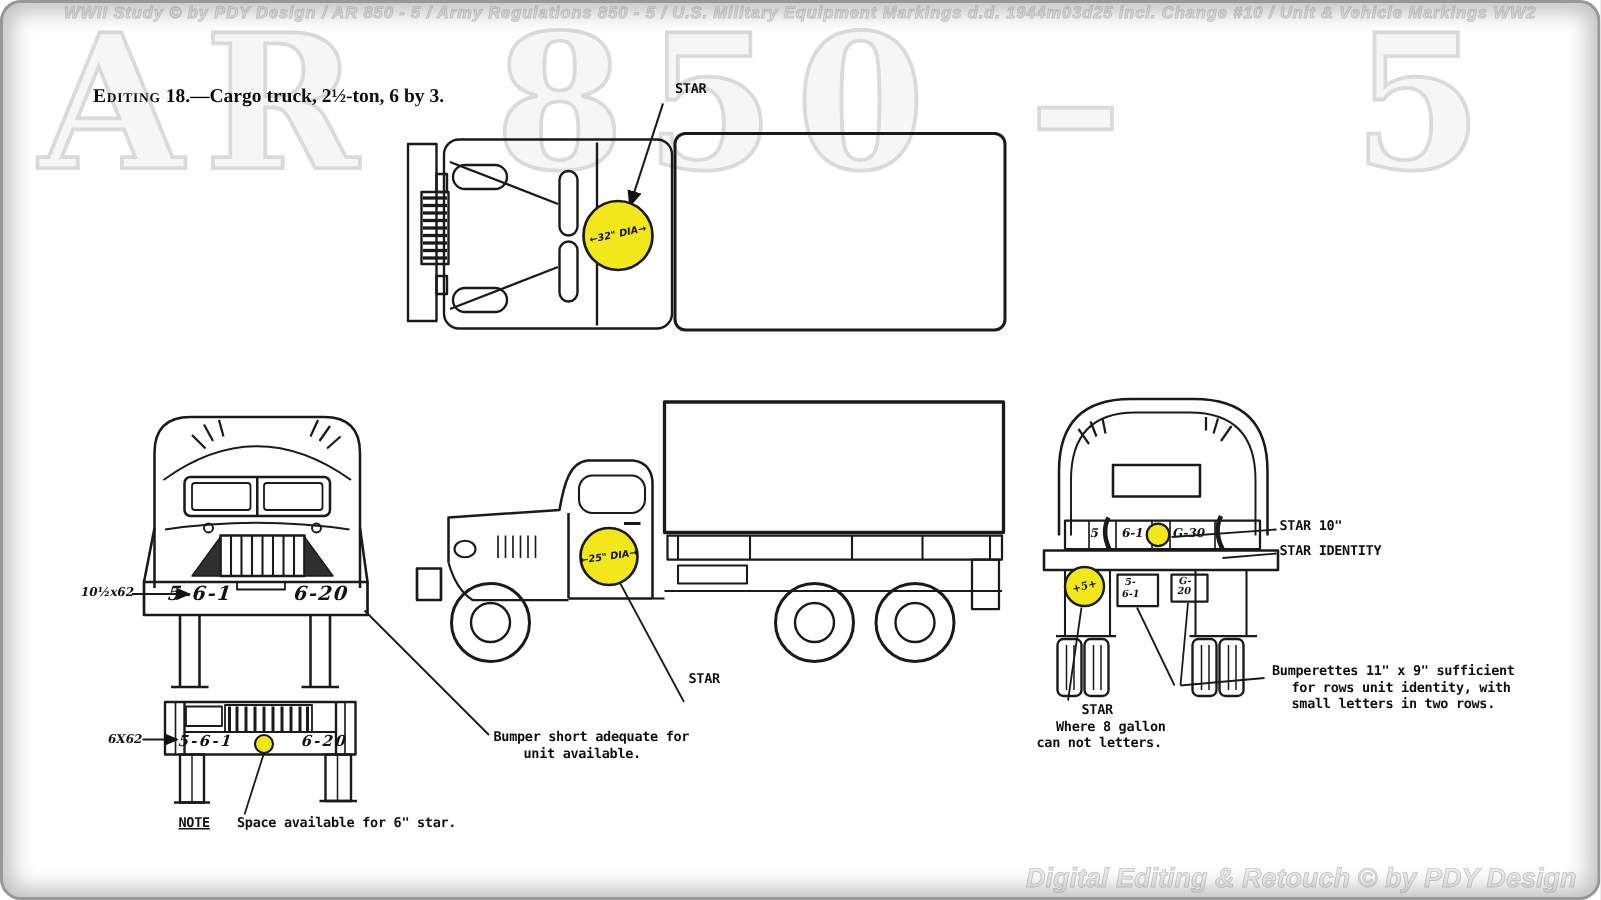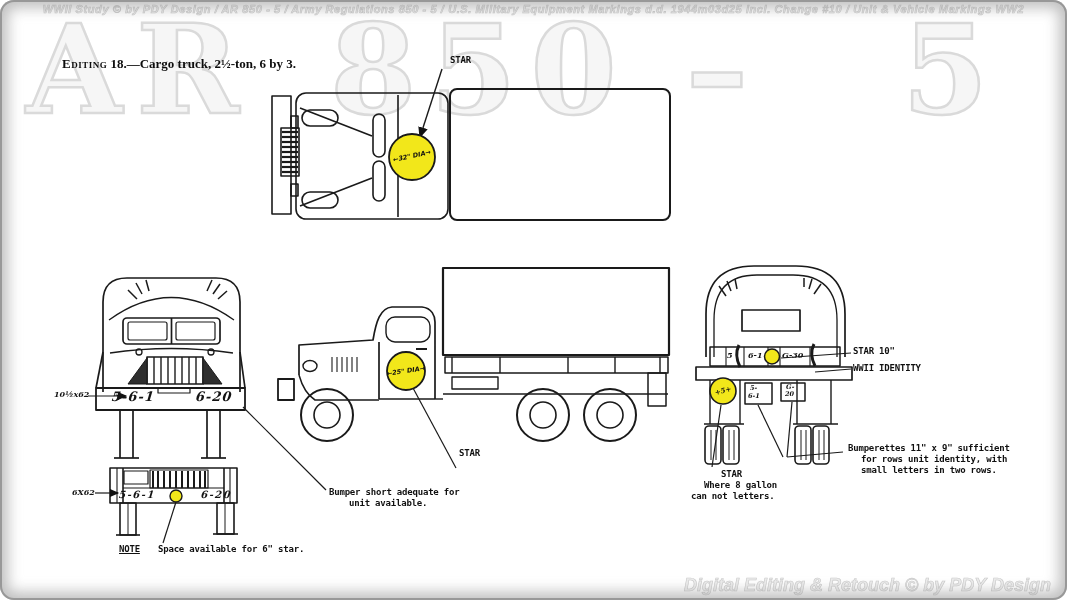--- a/index.html
+++ b/index.html
@@ -271,21 +271,21 @@
   <div class="lab" style="left:329px;top:487px">Bumper short adequate for</div>
   <div class="lab" style="left:349px;top:498px">unit available.</div>
 
   <div class="dia" style="left:386px;top:368px;width:40px;font-size:6.5px;transform:rotate(-8deg)">←25" DIA→</div>
   <div class="lab" style="left:459px;top:448px">STAR</div>
 
   <div class="hand" style="left:727px;top:351px;font-size:8px">5</div>
   <div class="hand" style="left:748px;top:351px;font-size:8px">6-1</div>
   <div class="hand" style="left:782px;top:351px;font-size:8px">G-30</div>
   <div class="lab" style="left:853px;top:346px">STAR 10"</div>
-  <div class="lab" style="left:853px;top:363px">WWII IDENTITY</div>
+  <div class="lab" style="left:853px;top:363px">STAR IDENTITY</div>
   <div class="hand" style="left:713px;top:387px;width:20px;font-size:7px;text-align:center;transform:rotate(-14deg)">+5+</div>
   <div class="hand" style="left:750px;top:385px;font-size:6.5px">5-</div>
   <div class="hand" style="left:748px;top:393px;font-size:6.5px">6-1</div>
   <div class="hand" style="left:786px;top:384px;font-size:6.5px">G-</div>
   <div class="hand" style="left:785px;top:391px;font-size:6.5px">20</div>
   <div class="lab" style="left:848px;top:443px">Bumperettes 11" x 9" sufficient</div>
   <div class="lab" style="left:861px;top:454px">for rows unit identity, with</div>
   <div class="lab" style="left:861px;top:465px">small letters in two rows.</div>
   <div class="lab" style="left:721px;top:469px">STAR</div>
   <div class="lab" style="left:704px;top:480px">Where 8 gallon</div>

